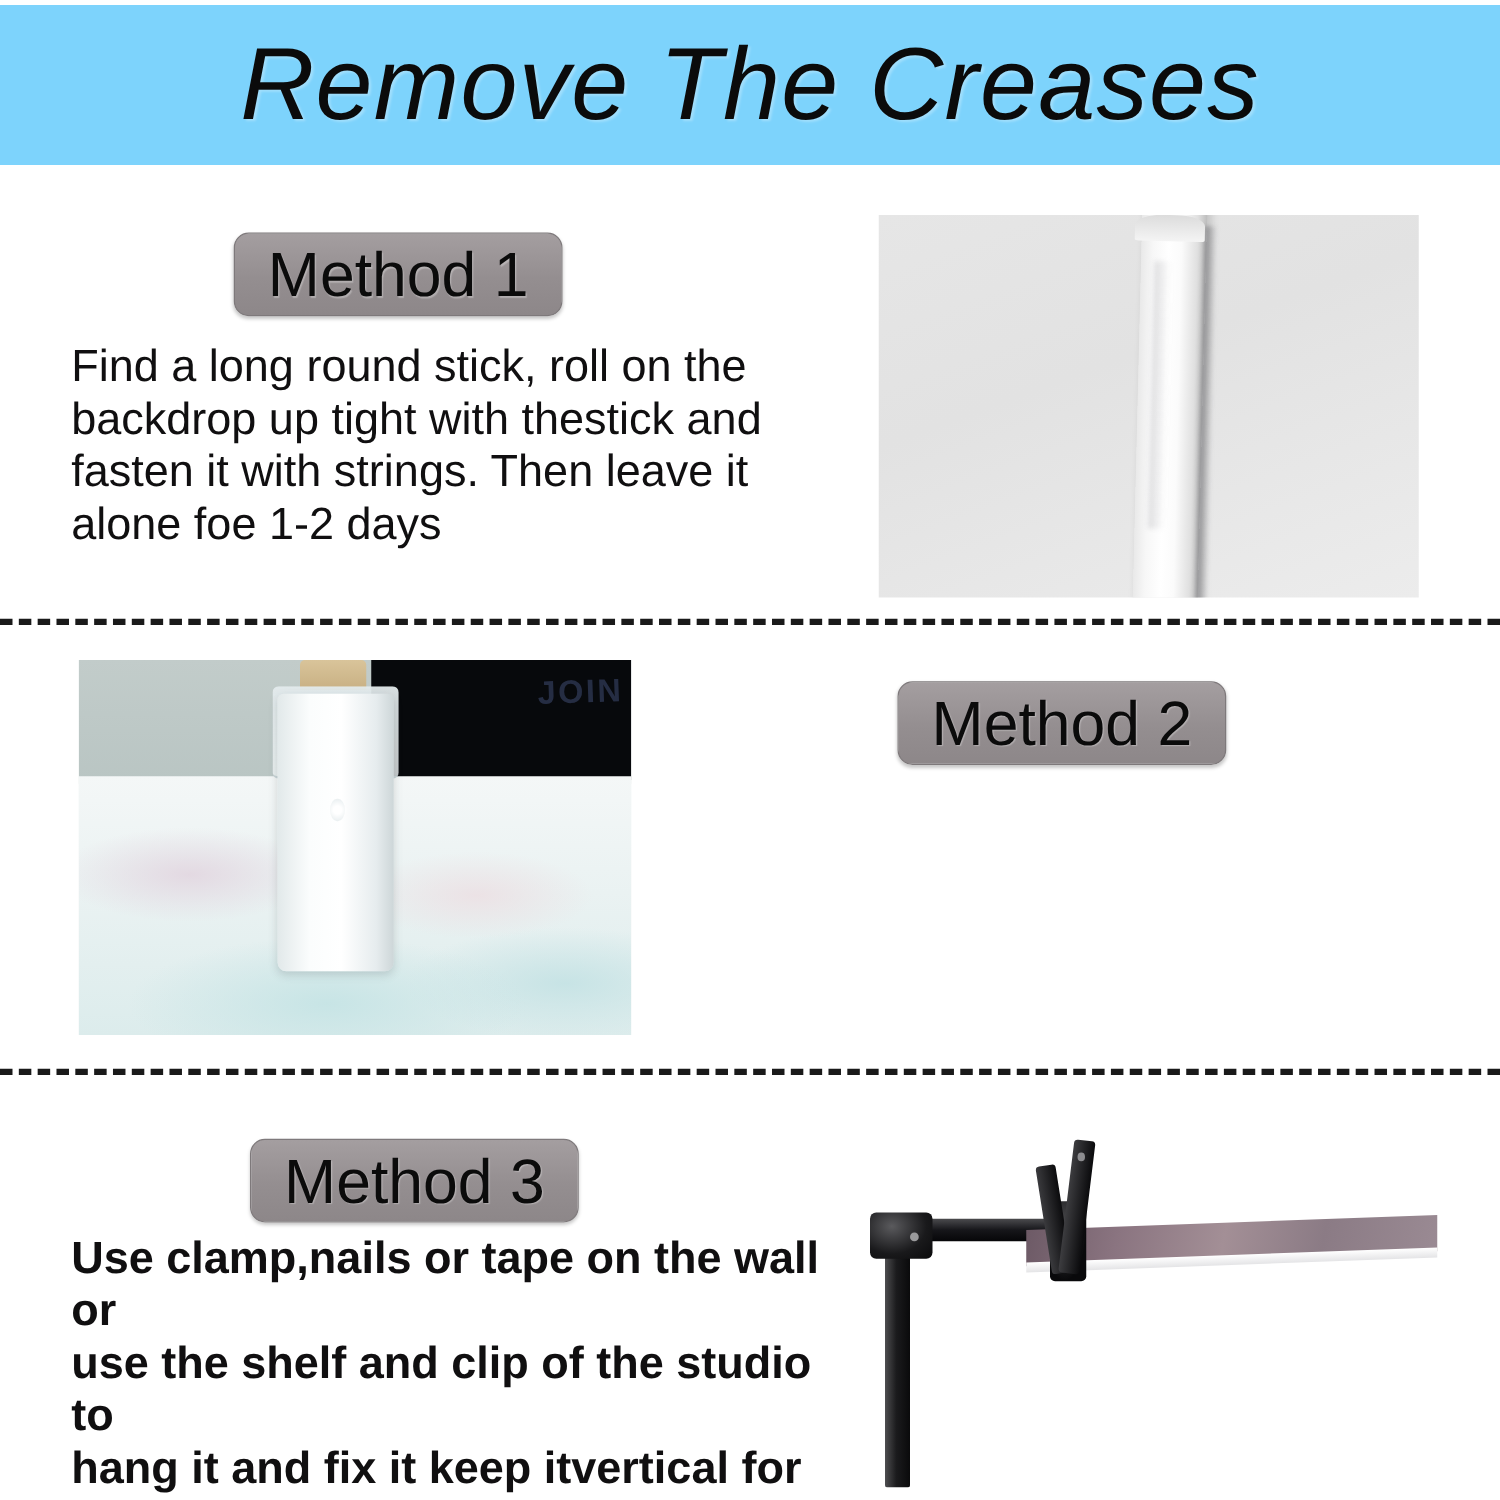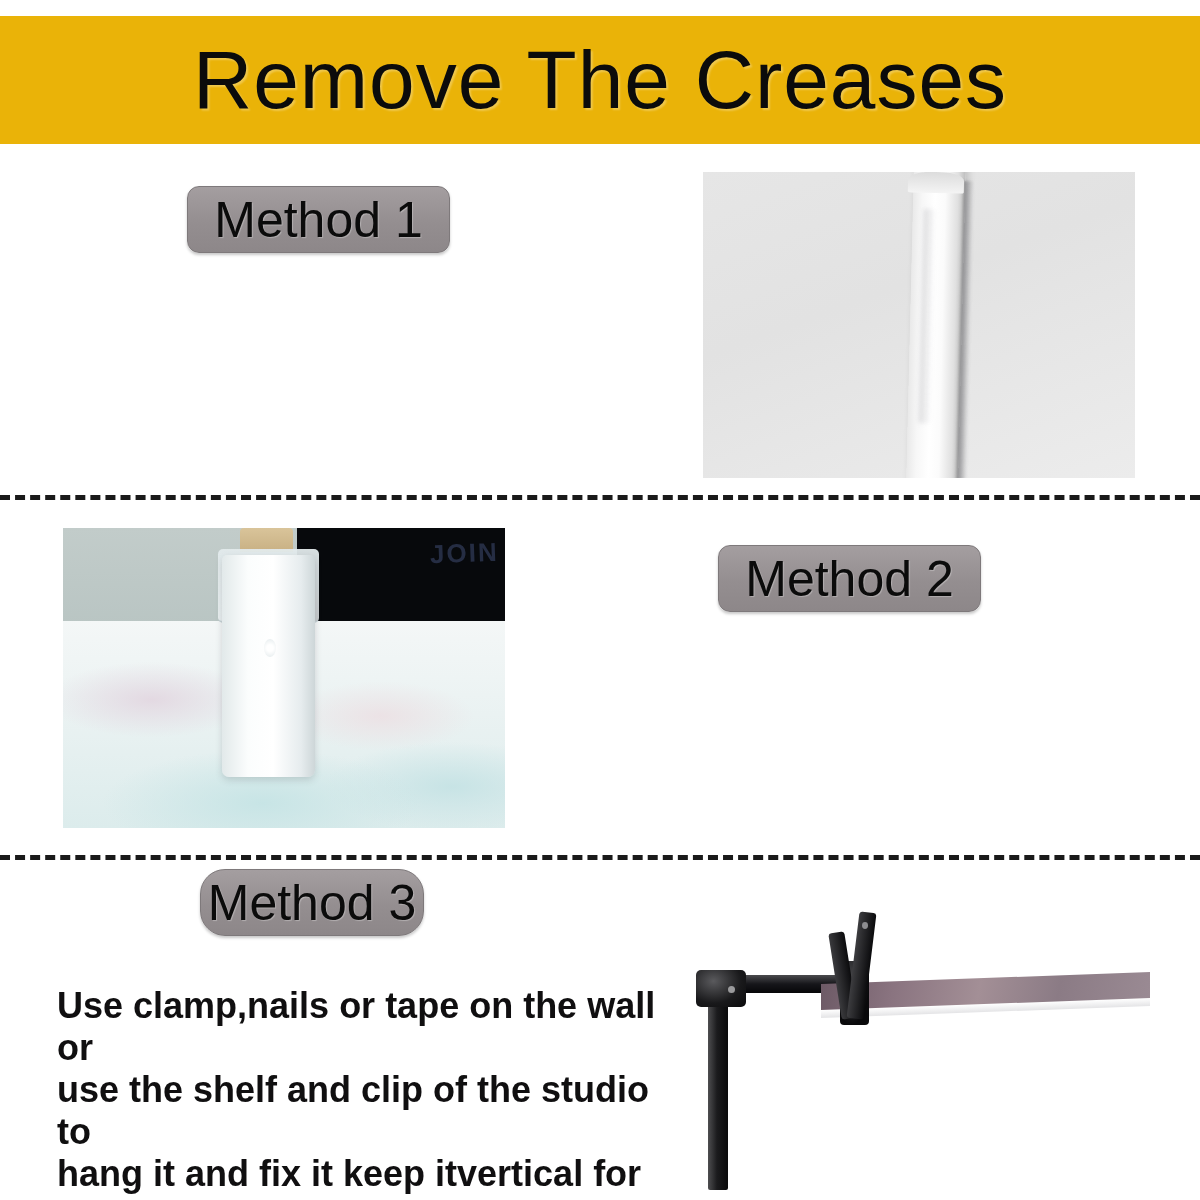--- a/index.html
+++ b/index.html
@@ -13,27 +13,28 @@
     height: 1200px;
     background: #ffffff;
     overflow: hidden;
     font-family: "Liberation Sans", sans-serif;
   }
 
   
   .header-band {
     position: absolute;
     left: 0;
-    top: 16px;
+    top: 4px;
     width: 1200px;
     height: 128px;
-    background: #eab308;
+    background: #7dd3fc;
     display: flex;
     align-items: center;
     justify-content: center;
+    font-style: italic;
   }
   .header-title {
     font-size: 82px;
     line-height: 1;
     font-weight: 400;
     color: #0b0b0b;
     letter-spacing: 1px;
     text-shadow: 2px 2px 2px rgba(255,255,255,0.28);
     white-space: nowrap;
   }
@@ -320,20 +321,24 @@
 <div id="page">
 
   <div class="header-band">
     <div class="header-title">Remove The Creases</div>
   </div>
 
   <div class="method-badge" style="left:187px; top:186px; width:263px; height:67px;">
     <span class="method-badge-label">Method 1</span>
   </div>
 
+  <div class="method-body" style="left:57px; top:272px; width:600px;">Find a long round stick, roll on the
+backdrop up tight with thestick and
+fasten it with strings. Then leave it
+alone foe 1-2 days</div>
 
   <div class="photo photo-roll" style="left:703px; top:172px; width:432px; height:306px;">
     <div class="roll-tube"></div>
     <div class="roll-crease"></div>
     <div class="roll-tube-shadow"></div>
     <div class="roll-tube-cap"></div>
   </div>
 
   <div class="divider" style="top:495px;"></div>
 
@@ -349,21 +354,21 @@
     <div class="ps-led"></div>
   </div>
 
   <div class="method-badge" style="left:718px; top:545px; width:263px; height:67px;align-items:center;">
     <span class="method-badge-label">Method 2</span>
   </div>
 
 
   <div class="divider" style="top:855px;"></div>
 
-  <div class="method-badge" style="left:200px; top:869px; width:224px; height:67px;border-radius:25px;">
+  <div class="method-badge" style="left:200px; top:911px; width:263px; height:67px;">
     <span class="method-badge-label">Method 3</span>
   </div>
 
   <div class="method-body" style="left:57px; top:985px; width:620px;font-weight:bold;">Use clamp,nails or tape on the wall or
 use the shelf and clip of the studio to
 hang it and fix it keep itvertical for
 1-2days</div>
 
   <div class="photo photo-stand" style="left:690px; top:900px; width:460px; height:290px;">
     <div class="stand-vpole"></div>

